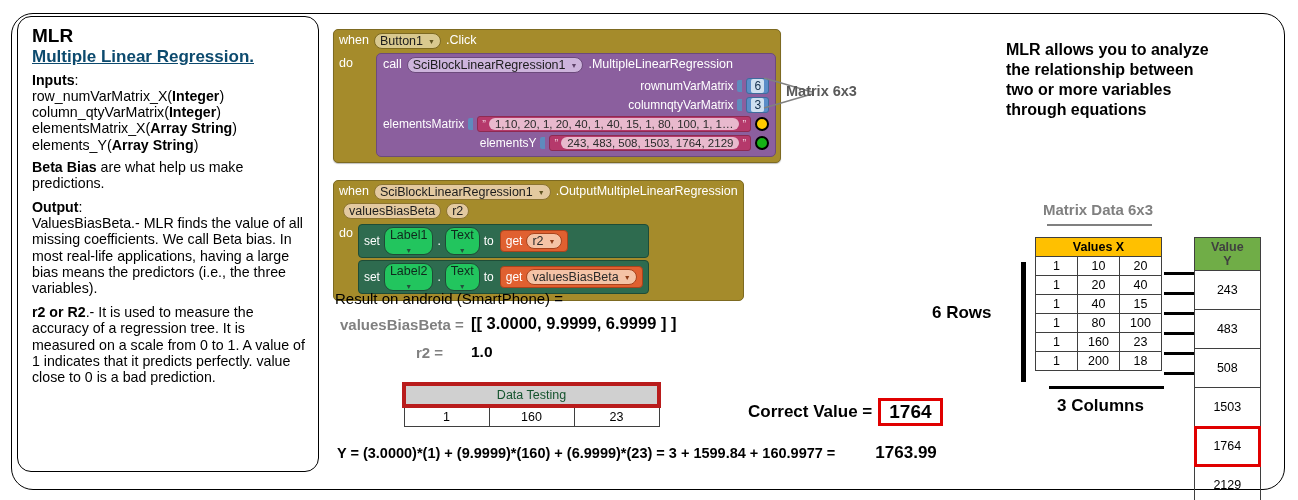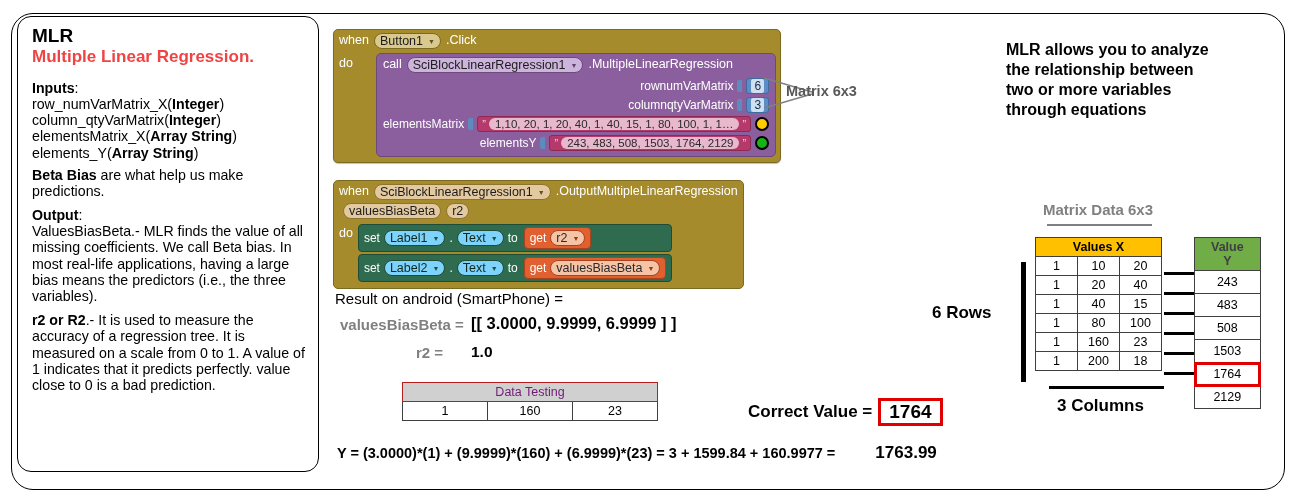--- a/index.html
+++ b/index.html
@@ -19,21 +19,21 @@
   
   #left-panel{
     position:absolute; left:17px; top:16px; width:302px; height:456px;
     border:1.5px solid #000; border-radius:14px;
     padding:8px 10px 0 14px;
   }
   #left-panel .title{
     font-size:19px; font-weight:bold; color:#000; line-height:1.18;
   }
   #left-panel .subtitle{
-    font-size:17px; font-weight:bold; color:#ef4444; line-height:1.2; margin-bottom:12px;
+    font-size:17px; font-weight:bold; color:#0c4a6e; line-height:1.2; margin-bottom:4px;text-decoration:underline;
   }
   #left-panel p{ margin:0 0 8px 0; font-size:14.2px; line-height:1.14; color:#000; }
   #left-panel p.tight{ margin-bottom:6px; }
   #left-panel b{ font-weight:bold; }
 
   
   .blk-wrap{ position:absolute; }
   #block-group-1{ left:333px; top:29px; }
   #block-group-2{ left:333px; top:180px; }
 
@@ -91,21 +91,21 @@
     width:14px; height:14px; border-radius:50%; background:#17B217;
     border:2px solid #000; display:inline-block;
   }
 
   .evt2{ background:#A58B2B; border:1px solid #7d6a21; border-radius:5px; padding:3px 5px 6px 5px; display:inline-block; }
   .dd.tan2{ background:#e3c9a0; border-color:#8c7430; }
   .set-block{
     background:#2E6B4F; border:1px solid #1e4c37; border-radius:4px;
     padding:2px 5px; display:flex; align-items:center; gap:4px; margin-top:2px;
   }
-  .dd.green{ background:#7dd3fc; border-color:#1e4c37; color:#10281d; }
+  .dd.green{ background:#22c55e; border-color:#1e4c37; color:#10281d;flex-direction:column; }
   .dd.green .car{ color:#24513c; }
   .get-block{
     background:#E06030; border:1px solid #a8431d; border-radius:4px;
     padding:2px 5px; display:flex; align-items:center; gap:4px; margin-left:2px;
   }
   .dd.orange{ background:#f5c3a6; border-color:#a8431d; color:#2a2a2a; }
   .dd.orange .car{ color:#8c3b17; }
 
   
   #matrix-callout{
@@ -119,22 +119,22 @@
   #vbb-label{ position:absolute; left:340px; top:316px; font-size:15px; font-weight:bold; color:#808080; }
   #vbb-value{ position:absolute; left:471px; top:314px; font-size:16.5px; font-weight:bold; color:#000; }
   #r2-label{ position:absolute; left:416px; top:344px; font-size:15px; font-weight:bold; color:#808080; }
   #r2-value{ position:absolute; left:471px; top:343px; font-size:15.5px; font-weight:bold; color:#000; }
 
   
   #data-testing{
     position:absolute; left:402px; top:382px; border-collapse:collapse;
   }
   #data-testing th{
-    background:#d0d0d0; border:1px solid #b91c1c; font-size:12.5px; font-weight:normal;
-    color:#701a75; padding:2px 0; width:255px;
+    background:#d0d0d0; border:4px solid #b91c1c; font-size:12.5px; font-weight:normal;
+    color:#14532d; padding:2px 0; width:255px;
   }
   #data-testing td{
     border:1px solid #3f3f3f; font-size:12.5px; text-align:center; padding:2px 0; width:85px; color:#000;
   }
 
   
   #equation{
     position:absolute; left:337px; top:443px; font-size:14.5px; font-weight:bold; color:#000;
     white-space:nowrap;
   }
@@ -173,21 +173,21 @@
     border:1px solid #3f3f3f; font-size:12.5px; color:#000; text-align:center;
     padding:1px 0; width:42px; height:19px;
   }
   #matrix-y{ position:absolute; left:1194px; top:237px; border-collapse:collapse; }
   #matrix-y th{
     background:#70AD47; border:1px solid #3f3f3f; font-size:12.5px; color:#404040;
     font-weight:bold; padding:2px 16px;
   }
   #matrix-y td{
     border:1px solid #3f3f3f; font-size:12.5px; color:#000; text-align:center;
-    padding:4px 0; width:58px; height:19px;
+    padding:12px 0; width:58px; height:19px;
   }
   #matrix-y td.hl{ outline:3px solid #e00000; outline-offset:-2px; }
   .connector{ position:absolute; left:1164px; width:30px; height:3px; background:#000; }
 
   #cols-bar{ position:absolute; left:1049px; top:386px; width:115px; height:3px; background:#000; }
   #cols-label{ position:absolute; left:1057px; top:396px; font-size:17px; font-weight:bold; color:#000; }
 </style>
 </head>
 <body>
 

